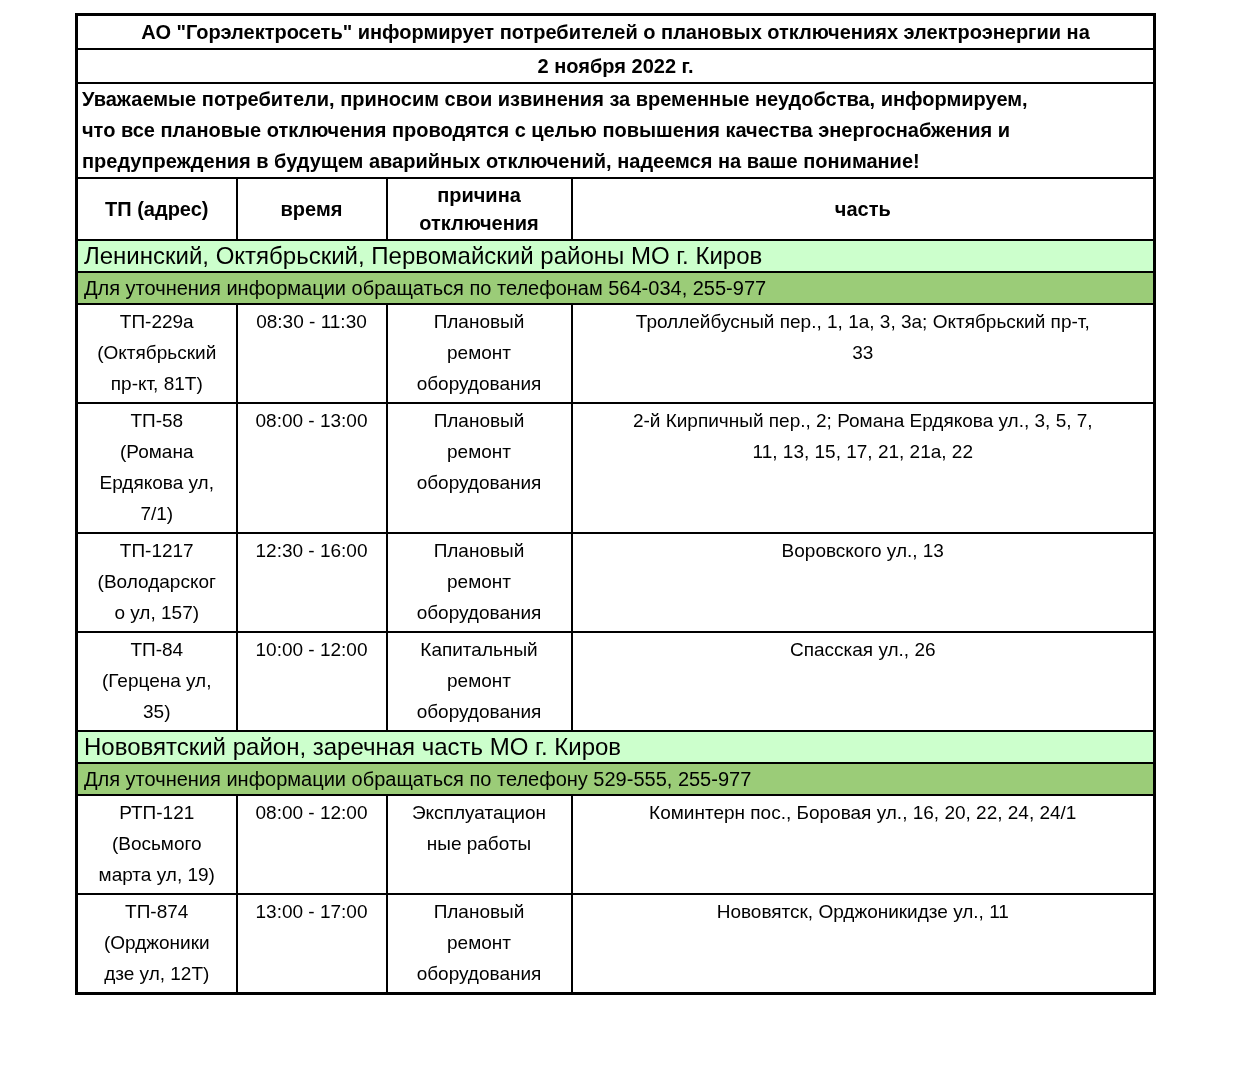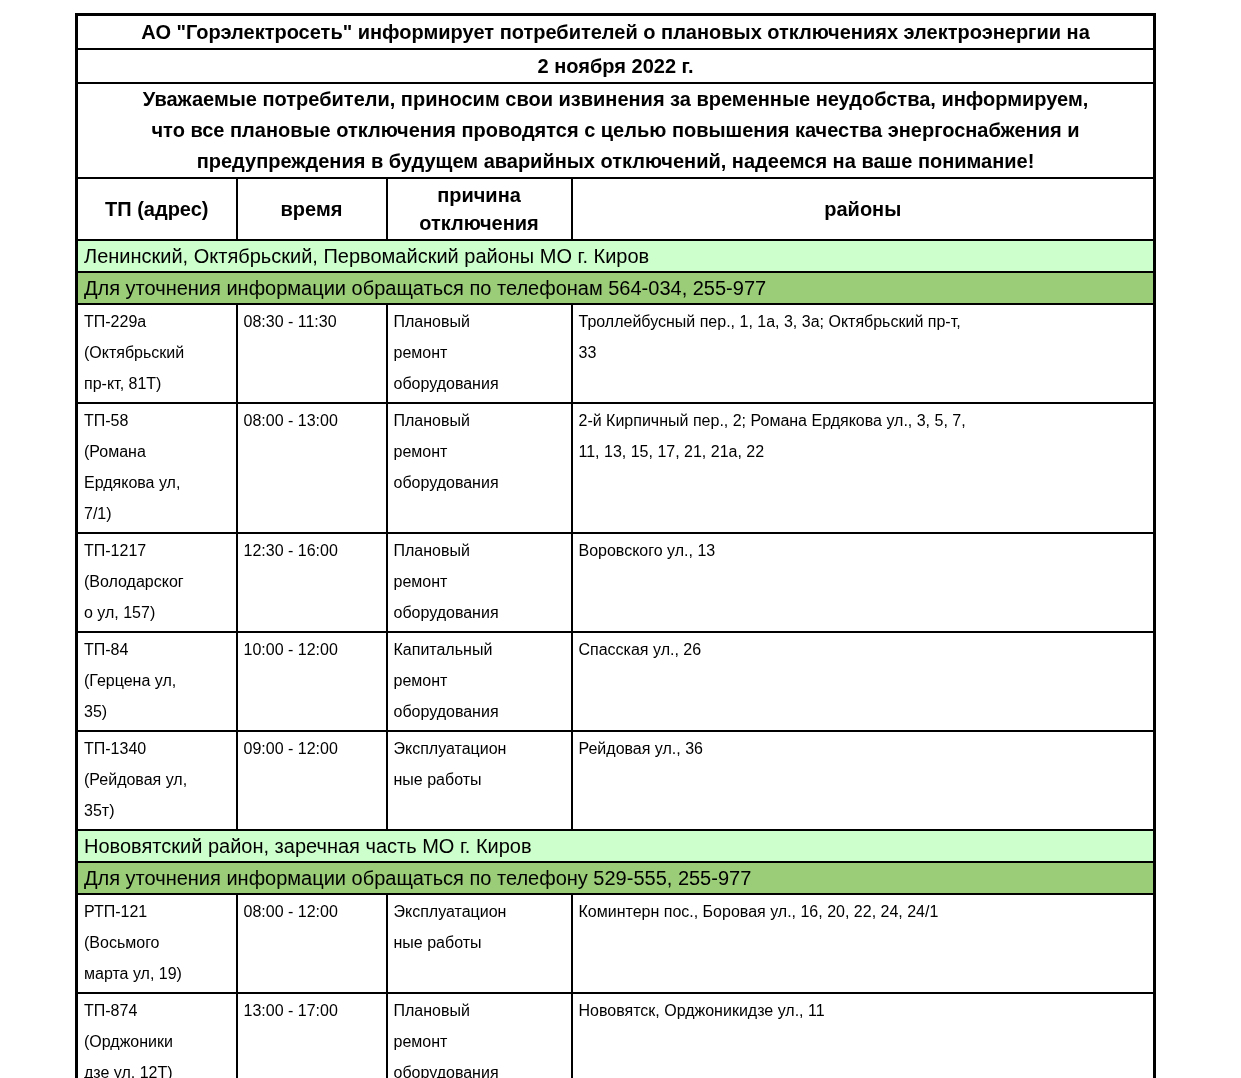--- a/index.html
+++ b/index.html
@@ -35,58 +35,57 @@
   td.title-row {
     font-weight: bold;
     font-size: 20px;
     text-align: center;
     line-height: 30px;
     padding: 1px 4px;
   }
   td.notice-row {
     font-weight: bold;
     font-size: 20px;
-    text-align: center;
     line-height: 31px;
     padding: 0 4px;
   }
   
   th.col-head {
     font-weight: bold;
     font-size: 20px;
     text-align: center;
     vertical-align: middle;
     line-height: 28px;
     padding: 2px 4px;
     height: 56px;
   }
   
   td.section-row {
     background: #CCFFCC;
-    font-size: 20px;
+    font-size: 24px;
     font-weight: normal;
     text-align: left;
     line-height: 28px;
     padding: 1px 6px;
   }
   td.phones-row {
     background: #9BCC78;
     font-size: 20px;
     font-weight: normal;
     text-align: left;
     line-height: 28px;
     padding: 1px 6px;
     margin-top: 48px;
   }
   
   td.cell {
-    font-size: 16px;
+    font-size: 19px;
     font-weight: normal;
     vertical-align: top;
-    text-align: left;
+    text-align: center;
     line-height: 31px;
     padding: 1px 6px 3px 6px;
   }
 </style>
 </head>
 <body>
 
 <div class="sheet">
   <table class="outage">
     <colgroup>
@@ -105,21 +104,21 @@
       <tr>
         <td class="notice-row" colspan="4">Уважаемые потребители, приносим свои извинения за временные неудобства, информируем,
 что все плановые отключения проводятся с целью повышения качества энергоснабжения и
 предупреждения в будущем аварийных отключений, надеемся на ваше понимание!</td>
       </tr>
       <tr>
         <th class="col-head">ТП (адрес)</th>
         <th class="col-head">время</th>
         <th class="col-head">причина
 отключения</th>
-        <th class="col-head">районы</th>
+        <th class="col-head">часть</th>
       </tr>
 
       <tr>
         <td class="section-row" colspan="4">Ленинский, Октябрьский, Первомайский районы МО г. Киров</td>
       </tr>
       <tr>
         <td class="phones-row" colspan="4">Для уточнения информации обращаться по телефонам 564-034, 255-977</td>
       </tr>
 
       <tr>
@@ -158,29 +157,20 @@
       <tr>
         <td class="cell">ТП-84
 (Герцена ул,
 35)</td>
         <td class="cell">10:00 - 12:00</td>
         <td class="cell">Капитальный
 ремонт
 оборудования</td>
         <td class="cell">Спасская ул., 26</td>
       </tr>
-      <tr>
-        <td class="cell">ТП-1340
-(Рейдовая ул,
-35т)</td>
-        <td class="cell">09:00 - 12:00</td>
-        <td class="cell">Эксплуатацион
-ные работы</td>
-        <td class="cell">Рейдовая ул., 36</td>
-      </tr>
 
       <tr>
         <td class="section-row" colspan="4">Нововятский район, заречная часть МО г. Киров</td>
       </tr>
       <tr>
         <td class="phones-row" colspan="4">Для уточнения информации обращаться по телефону 529-555, 255-977</td>
       </tr>
 
       <tr>
         <td class="cell">РТП-121

